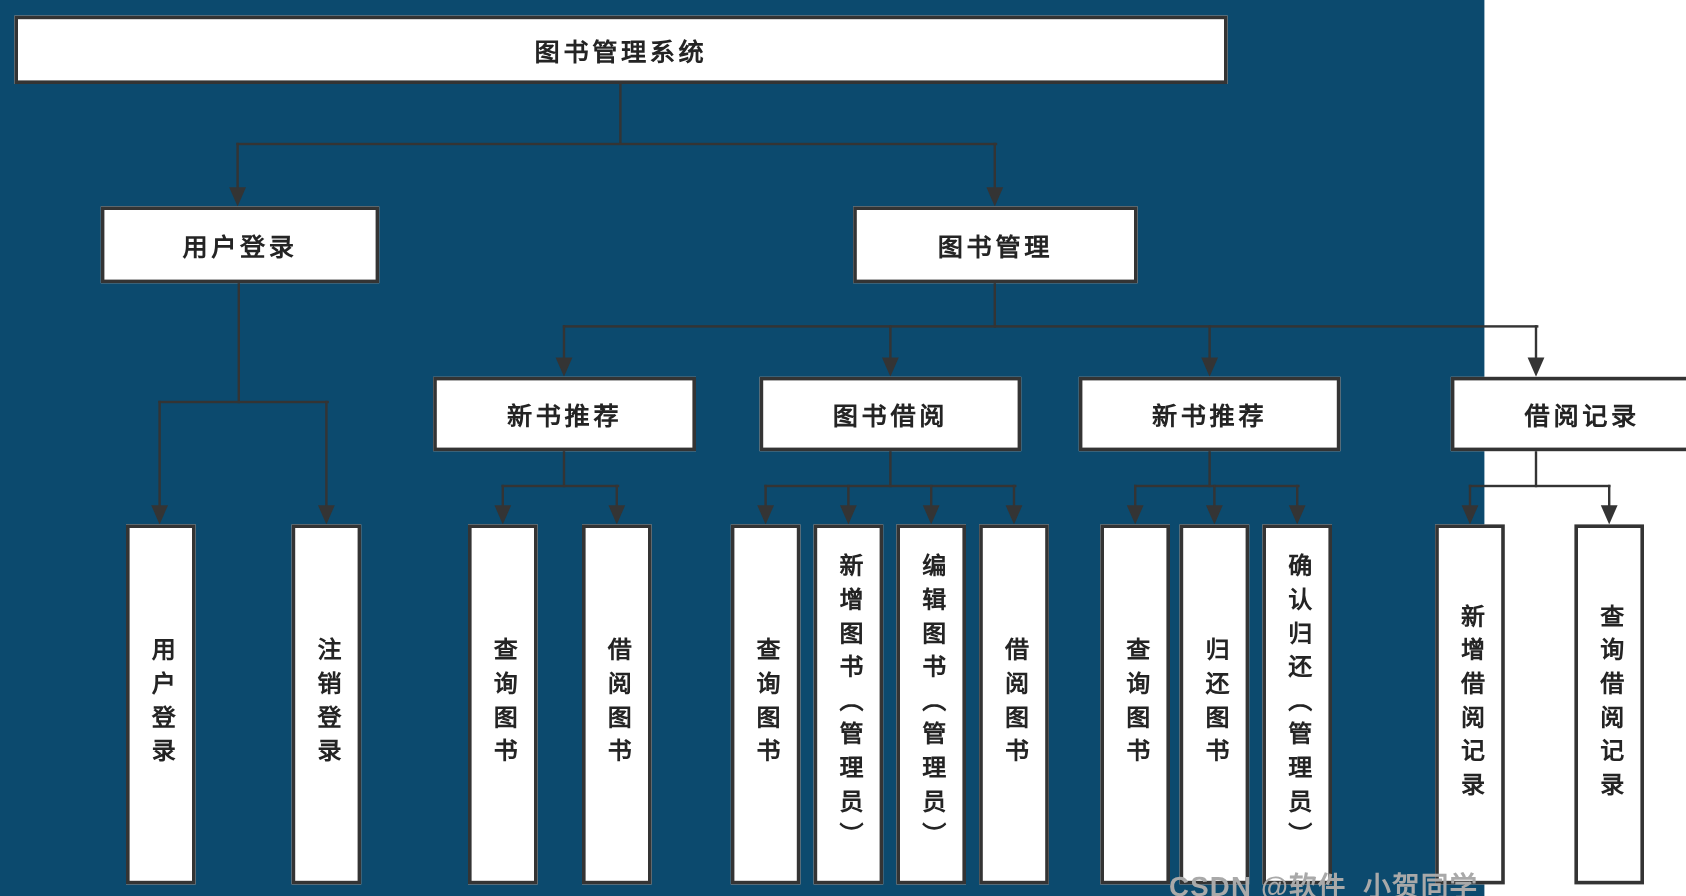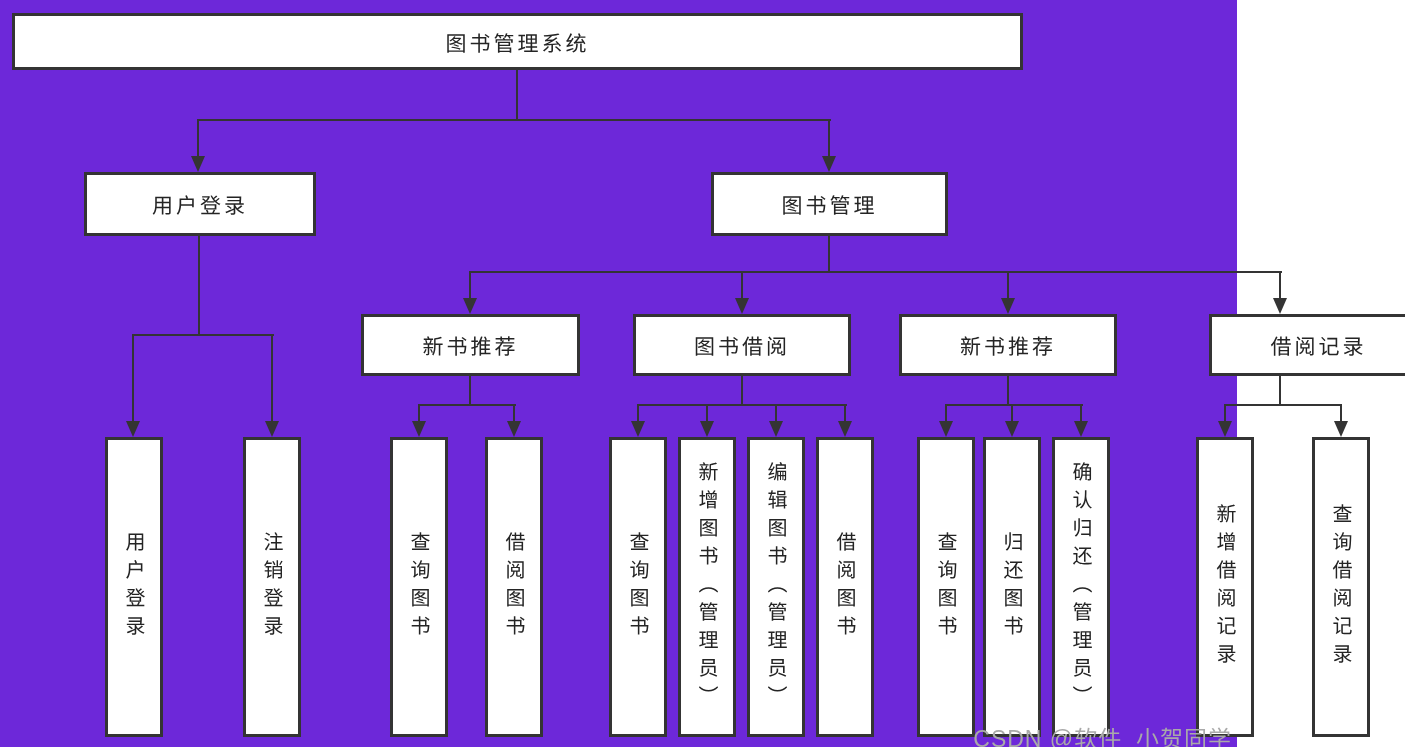--- a/index.html
+++ b/index.html
@@ -3,21 +3,21 @@
 <meta charset="utf-8">
 <style>
   html, body { margin: 0; padding: 0; }
   body {
     width: 1405px; height: 747px;
     background: #ffffff;
     font-family: "Liberation Sans", "DejaVu Sans", sans-serif;
     color: #242424;
     overflow: hidden;
   }
-  .stage { position: relative; width: 1237px; height: 747px; background: #6d28d9; }
+  .stage { position: relative; width: 1237px; height: 747px; background: #0c4a6e; font-weight: bold; }
 
   
   .hbox {
     position: absolute;
     box-sizing: border-box;
     border: 3px solid #343434;
     background: #ffffff;
     display: flex; align-items: center; justify-content: center;
     font-size: 21px; letter-spacing: 3px;
     color: #242424;

